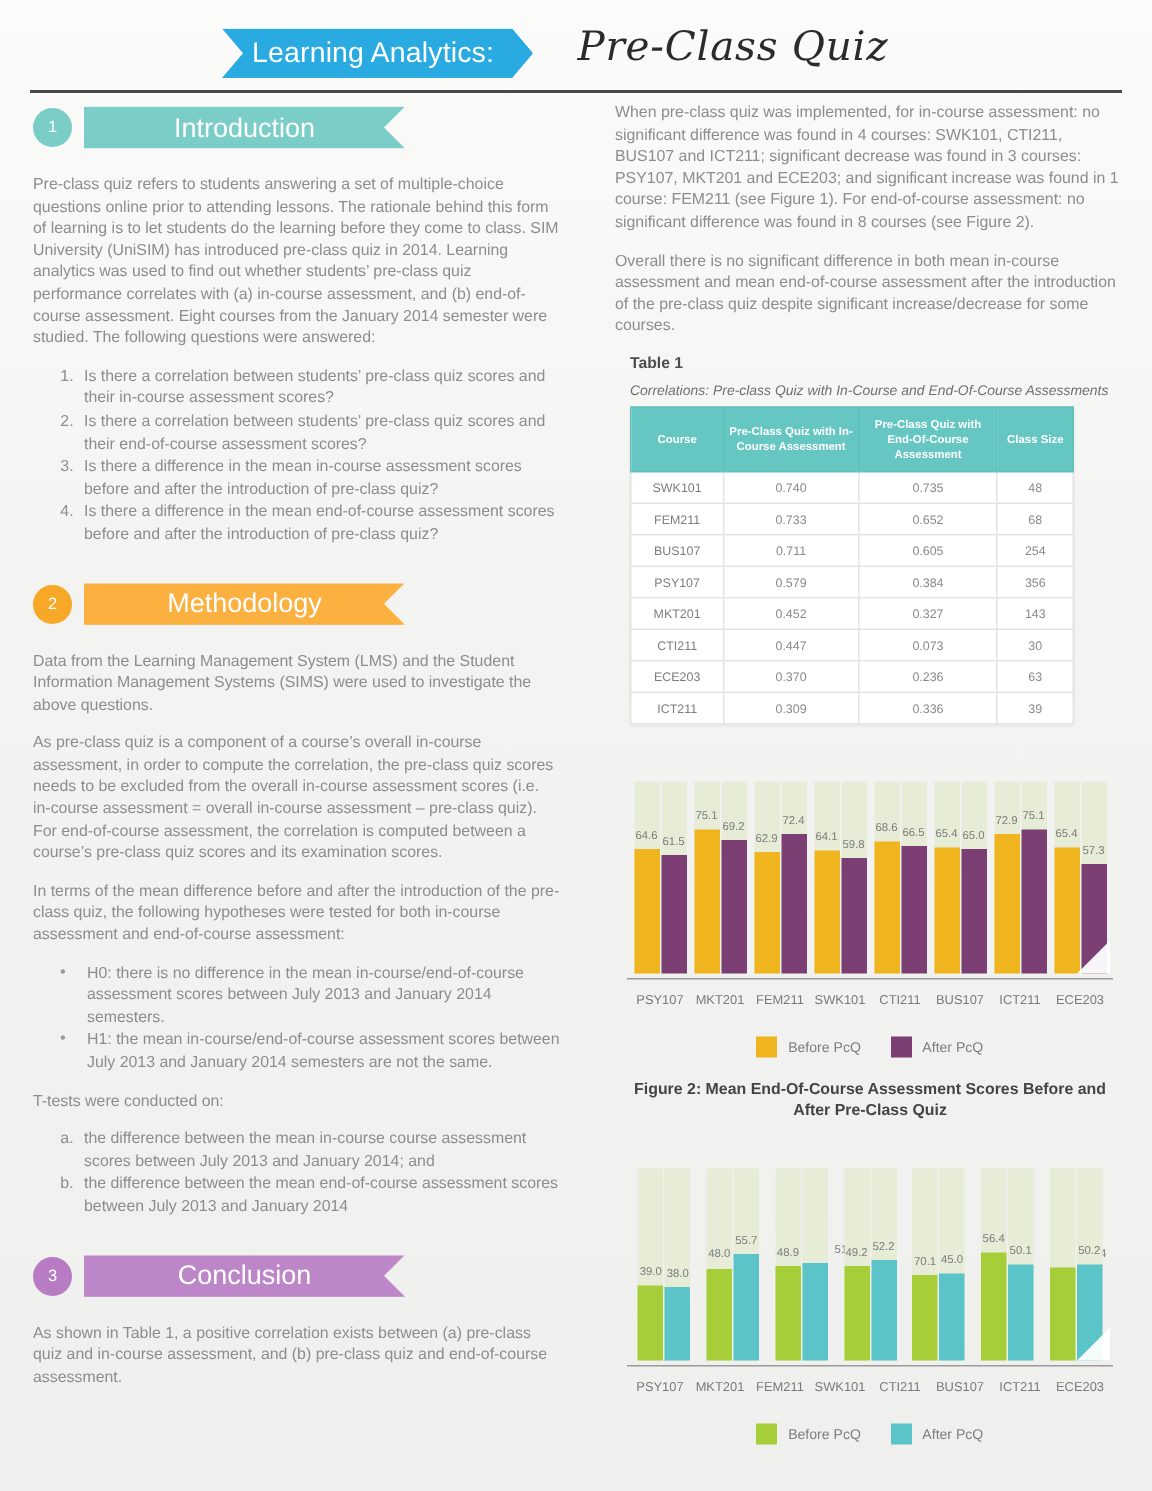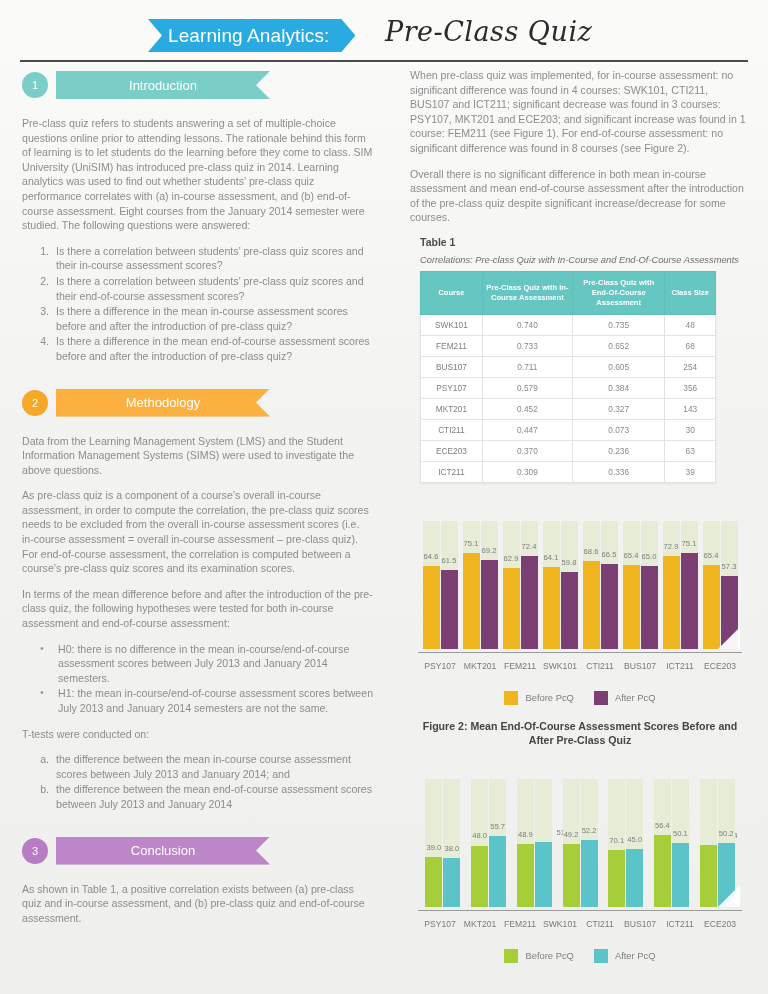--- a/index.html
+++ b/index.html
@@ -86,21 +86,21 @@
     z-index: 2;
   }
   .sec-ribbon {
     margin-left: 8px;
     height: 28px;
     width: 214px;
     display: flex;
     align-items: center;
     justify-content: center;
     color: #ffffff;
-    font-size: 13px;
+    font-size: 18px;
     box-shadow: 0 2px 3px rgba(0,0,0,0.10);
     clip-path: polygon(0 0, 100% 0, 100% 100%, 0 100%, 0 100%);
   }
   .sec-ribbon.notch {
     clip-path: polygon(0 0, 100% 0, calc(100% - 14px) 50%, 100% 100%, 0 100%);
   }
   .sec-1 .sec-badge { background: #7bcdc8; }
   .sec-1 .sec-ribbon { background: #7bcdc8; }
   .sec-2 .sec-badge { background: #f7a827; }
   .sec-2 .sec-ribbon { background: #fbb040; }

